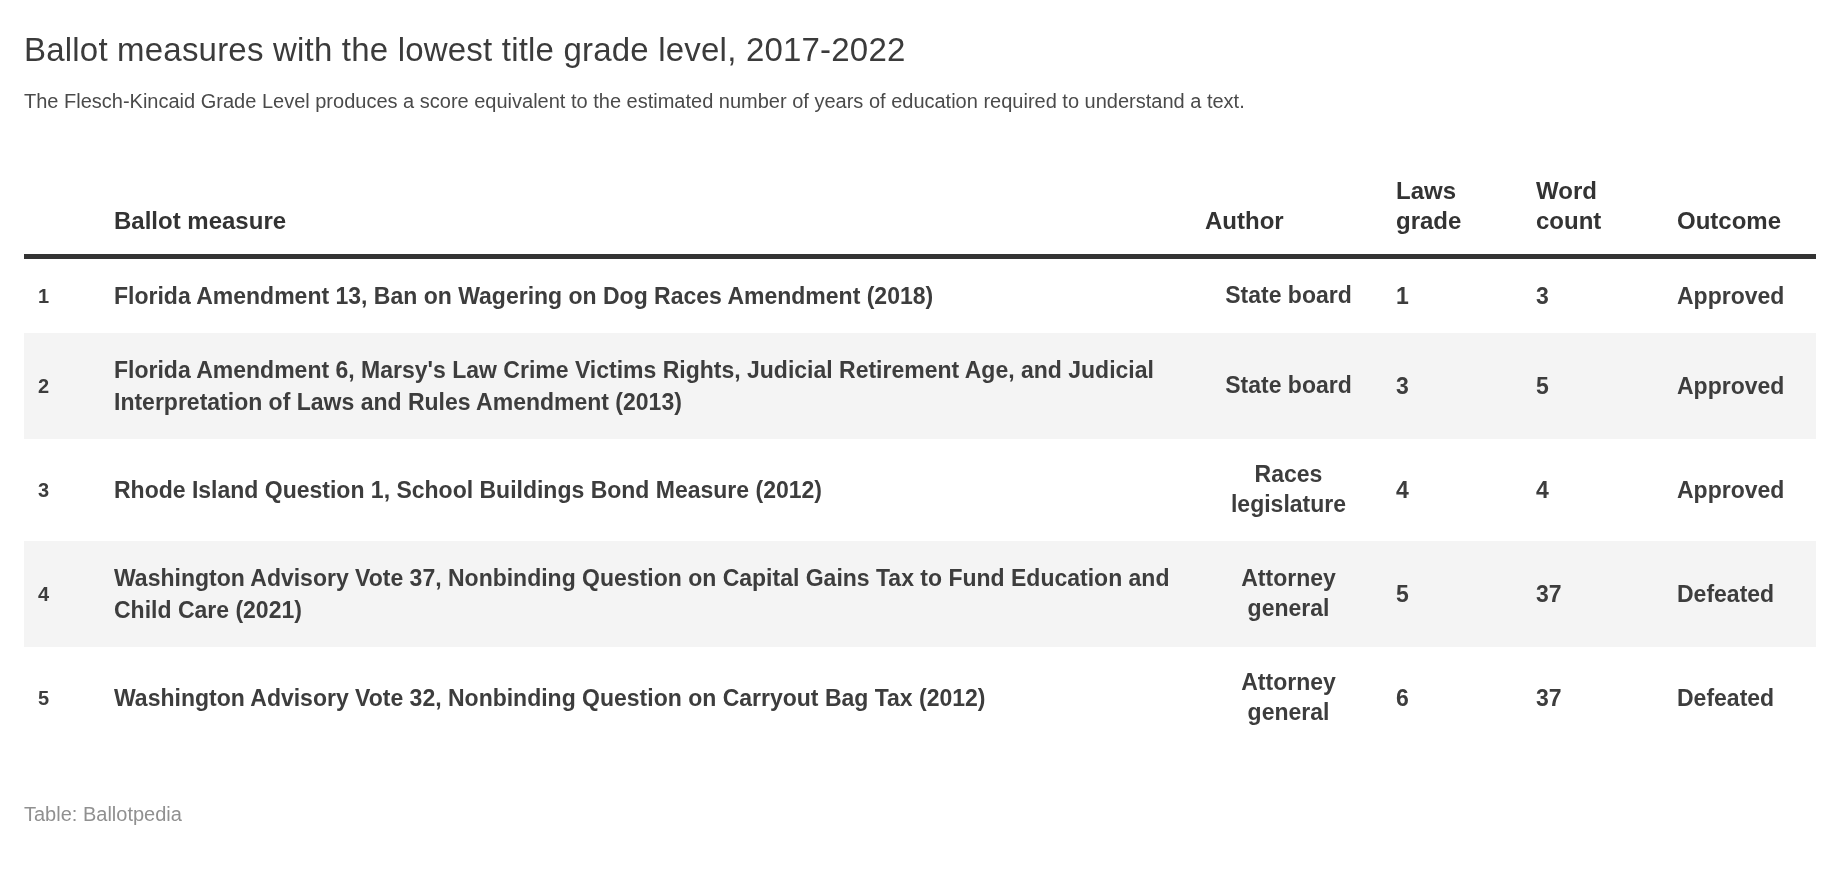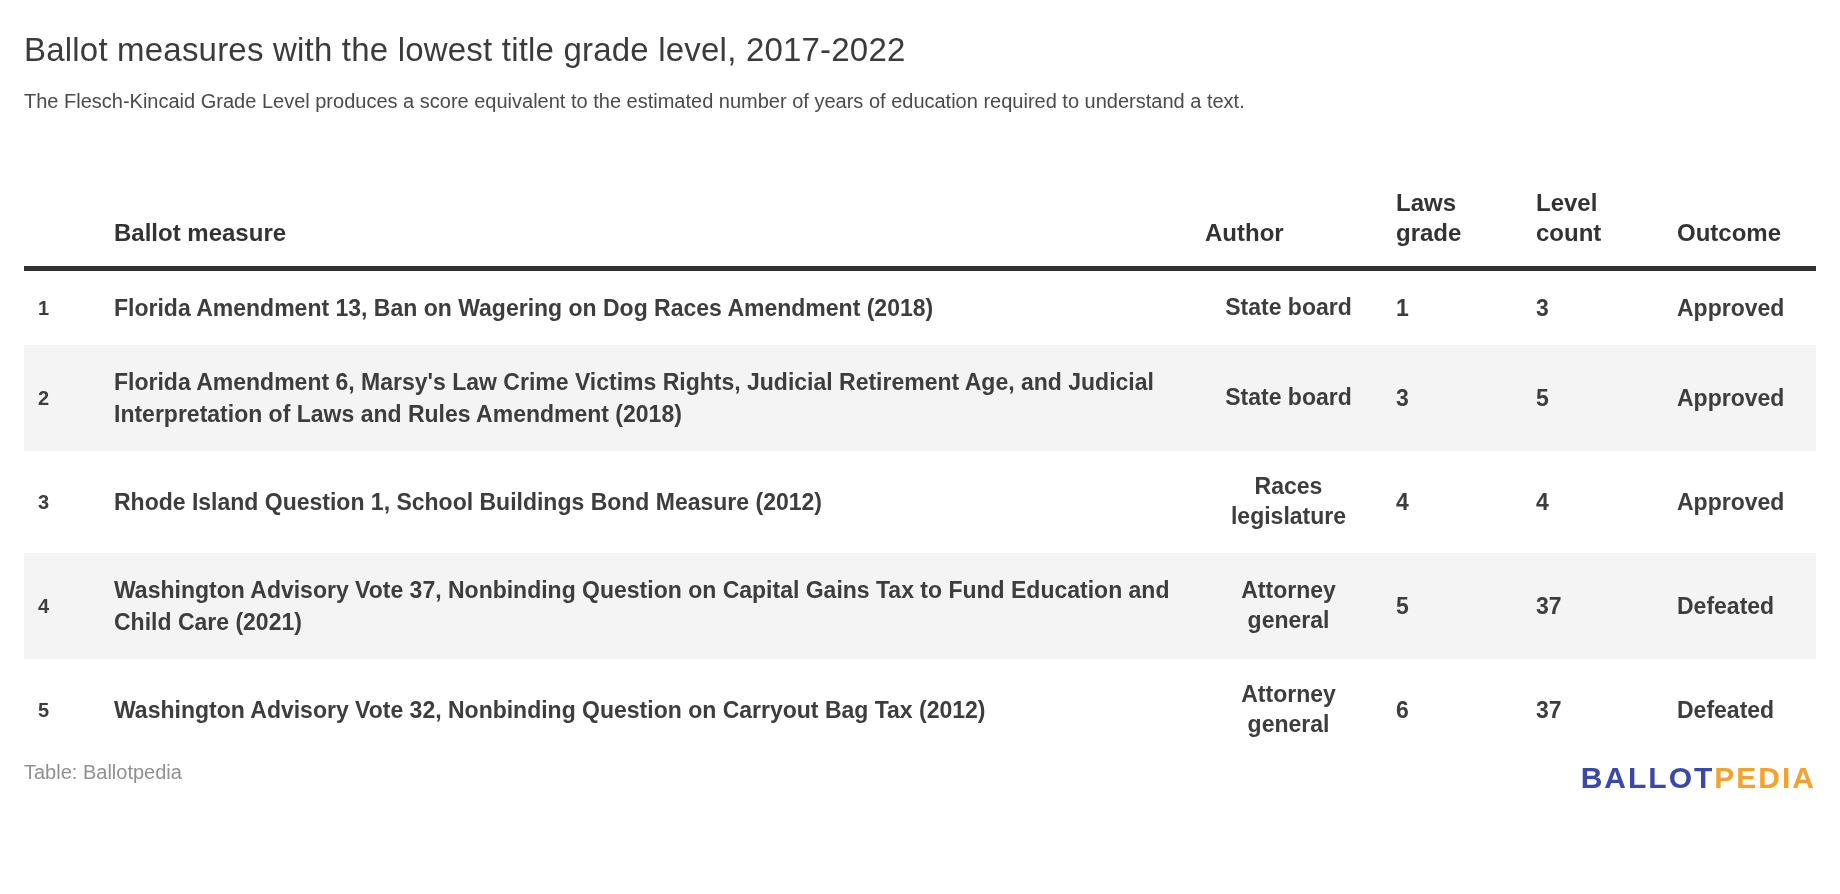--- a/index.html
+++ b/index.html
@@ -18,21 +18,21 @@
   }
   .title {
     margin: 30px 0 0 0;
     font-size: 33px;
     font-weight: 400;
     color: #3b3b3b;
     line-height: 1.2;
     letter-spacing: 0.2px;
   }
   .subtitle {
-    margin: 18px 0 16px 0;
+    margin: 18px 0 4px 0;
     font-size: 20px;
     font-weight: 400;
     color: #4a4a4a;
     line-height: 1.3;
   }
   table.data-table {
     width: 100%;
     border-collapse: collapse;
     table-layout: fixed;
   }
@@ -68,22 +68,23 @@
     font-size: 20px;
     font-weight: 700;
     padding-left: 14px;
     padding-right: 0;
     color: #3d3d3d;
   }
   tbody td.cell-author { line-height: 1.3; text-align: center; }
   tbody tr:nth-child(even) { background: #f4f4f4; }
 
   .footer {
+    margin-top: 54px;
     display: flex;
-    align-items: flex-start;
+    align-items: flex-end;
     justify-content: space-between;
   }
   .credit {
     font-size: 20px;
     color: #909090;
   }
   .logo {
     font-size: 30px;
     font-weight: 700;
     letter-spacing: 2px;
@@ -106,37 +107,37 @@
       <col class="c-grade">
         <col class="c-count">
         <col class="c-outcome">
     </colgroup>
     <thead>
       <tr>
         <th class="h-num"></th>
         <th>Ballot measure</th>
         <th>Author</th>
         <th>Laws grade</th>
-        <th>Level count</th>
+        <th>Word count</th>
         <th>Outcome</th>
       </tr>
     </thead>
     <tbody id="table-body">
     <tr>
       <td class="cell-num">1</td>
       <td class="cell-measure">Florida Amendment 13, Ban on Wagering on Dog Races Amendment (2018)</td>
       <td class="cell-author">State board</td>
       <td class="cell-grade">1</td>
       <td class="cell-count">3</td>
       <td class="cell-outcome">Approved</td>
     </tr>
 
     <tr>
       <td class="cell-num">2</td>
-      <td class="cell-measure">Florida Amendment 6, Marsy's Law Crime Victims Rights, Judicial Retirement Age, and Judicial Interpretation of Laws and Rules Amendment (2018)</td>
+      <td class="cell-measure">Florida Amendment 6, Marsy's Law Crime Victims Rights, Judicial Retirement Age, and Judicial Interpretation of Laws and Rules Amendment (2013)</td>
       <td class="cell-author">State board</td>
       <td class="cell-grade">3</td>
       <td class="cell-count">5</td>
       <td class="cell-outcome">Approved</td>
     </tr>
 
     <tr>
       <td class="cell-num">3</td>
       <td class="cell-measure">Rhode Island Question 1, School Buildings Bond Measure (2012)</td>
       <td class="cell-author">Races legislature</td>
@@ -160,18 +161,15 @@
       <td class="cell-author">Attorney general</td>
       <td class="cell-grade">6</td>
       <td class="cell-count">37</td>
       <td class="cell-outcome">Defeated</td>
     </tr>
   </tbody>
   </table>
 
   <div class="footer">
     <div class="credit">Table: Ballotpedia</div>
-    <div class="logo">
-      <span style="color: rgb(59, 72, 168);">BALLOT</span><span style="color: rgb(245, 161, 45);">PEDIA</span>
-    </div>
   </div>
 
 </div>
 
 </body></html>

